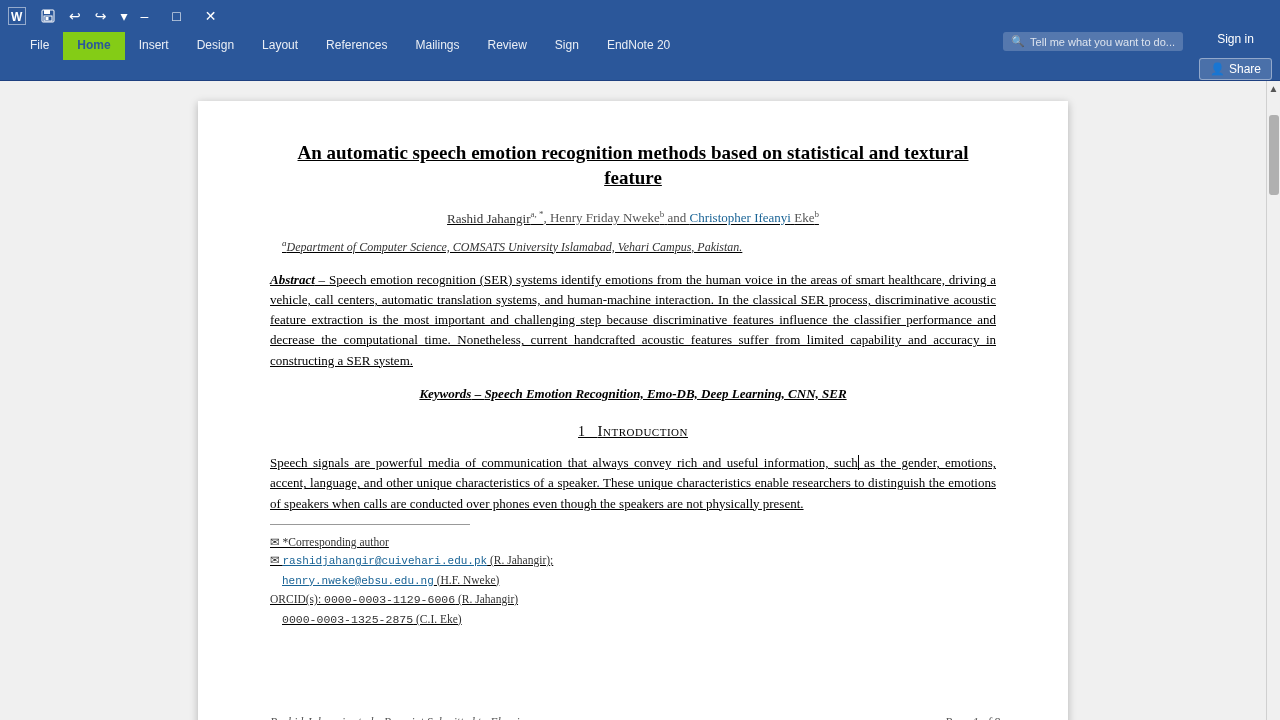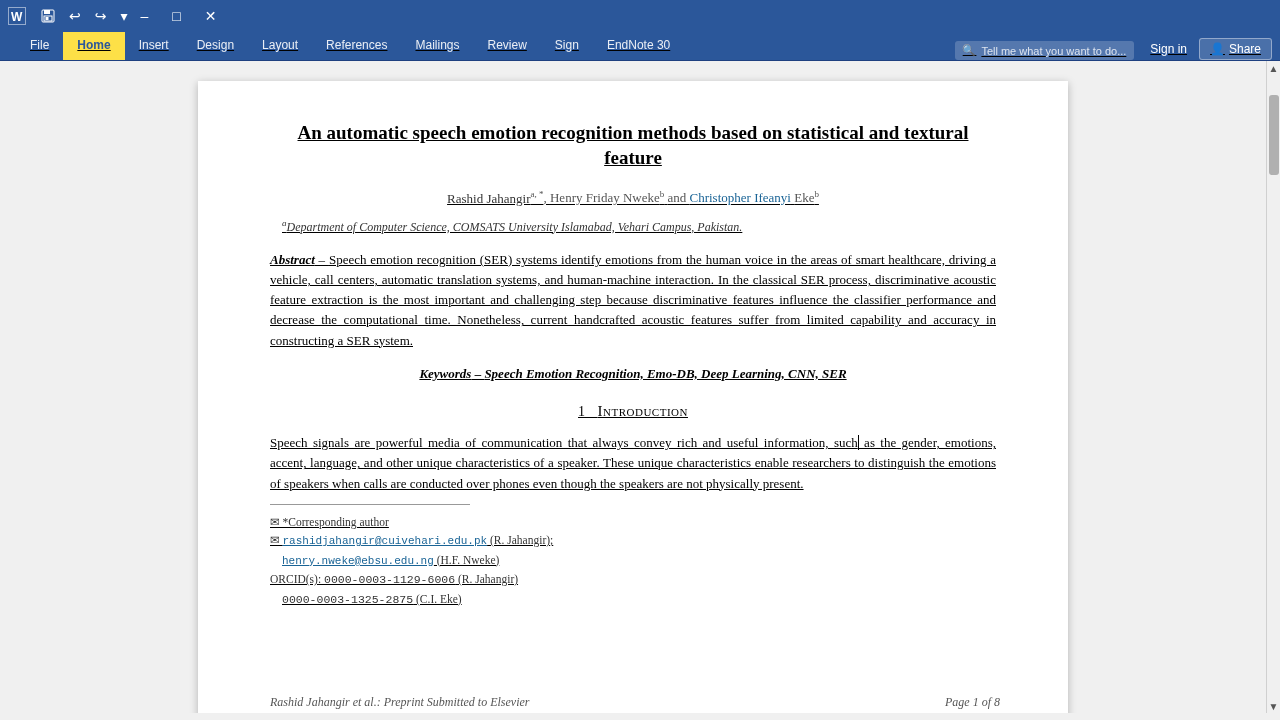--- a/index.html
+++ b/index.html
@@ -30,23 +30,23 @@
     .ribbon-tab {
       padding: 6px 14px;
       font-family: 'Segoe UI', Arial, sans-serif;
       font-size: 12px;
       color: rgba(255,255,255,0.9);
       cursor: pointer;
       background: transparent;
       border: none;
       border-bottom: 2px solid transparent;
     }
-    .ribbon-tab.active { background: #fde047; color: #2b579a; font-weight: 600; }
+    .ribbon-tab.active { background: #84cc16; color: #2b579a; font-weight: 600; }
     .ribbon-search { margin-left: auto; display: flex; align-items: center; background: rgba(255,255,255,0.2); border-radius: 3px; padding: 3px 8px; color: rgba(255,255,255,0.8); font-size: 11px; font-family: 'Segoe UI', Arial, sans-serif; gap: 5px; }
-    .ribbon-right { display: flex; align-items: center; gap: 12px; font-family: 'Segoe UI', Arial, sans-serif; font-size: 12px; color: white; margin-left: 16px; }
+    .ribbon-right { display: flex; align-items: center; gap: 12px; font-family: 'Segoe UI', Arial, sans-serif; font-size: 12px; color: white; margin-left: 16px; flex-direction: column; }
     .signin-btn { background: transparent; border: none; color: white; font-size: 12px; cursor: pointer; font-family: 'Segoe UI', Arial, sans-serif; }
     .share-btn { background: rgba(255,255,255,0.15); border: 1px solid rgba(255,255,255,0.4); color: white; font-size: 12px; cursor: pointer; padding: 3px 10px; border-radius: 3px; font-family: 'Segoe UI', Arial, sans-serif; display: flex; align-items: center; gap: 4px; }
 
     
     .doc-container { display: flex; height: calc(720px - 32px - 36px); overflow: hidden; background: #f0f0f0; }
     .doc-scroll { flex: 1; overflow: hidden; display: flex; justify-content: center; padding: 20px 0; position: relative; text-decoration: underline; }
     .doc-page {
       background: white;
       width: 870px;
       min-height: 650px;
@@ -134,32 +134,32 @@
     </div>
   </div>
   <div class="title-right">
     <button class="win-btn">–</button>
     <button class="win-btn">□</button>
     <button class="win-btn close">✕</button>
   </div>
 </div>
 
 <div class="ribbon">
-  <div style="display:flex; align-items:flex-end; padding: 0 8px; text-decoration: underline;">
+  <div style="display:flex; align-items:flex-start; padding: 0 8px;">
     <div class="ribbon-tabs" style="display:flex;align-items:flex-end;">
       <button class="ribbon-tab">File</button>
       <button class="ribbon-tab active">Home</button>
       <button class="ribbon-tab">Insert</button>
       <button class="ribbon-tab">Design</button>
       <button class="ribbon-tab">Layout</button>
       <button class="ribbon-tab">References</button>
       <button class="ribbon-tab">Mailings</button>
       <button class="ribbon-tab">Review</button>
       <button class="ribbon-tab">Sign</button>
-      <button class="ribbon-tab">EndNote 30</button>
+      <button class="ribbon-tab">EndNote 20</button>
     </div>
     <div class="ribbon-search">
       <span>🔍</span>
       <span style="font-family:'Segoe UI',Arial,sans-serif;font-size:11px;color:rgba(255,255,255,0.8);">Tell me what you want to do...</span>
     </div>
     <div class="ribbon-right">
       <button class="signin-btn">Sign in</button>
       <button class="share-btn">
         <span>👤</span>
         <span>Share</span>

